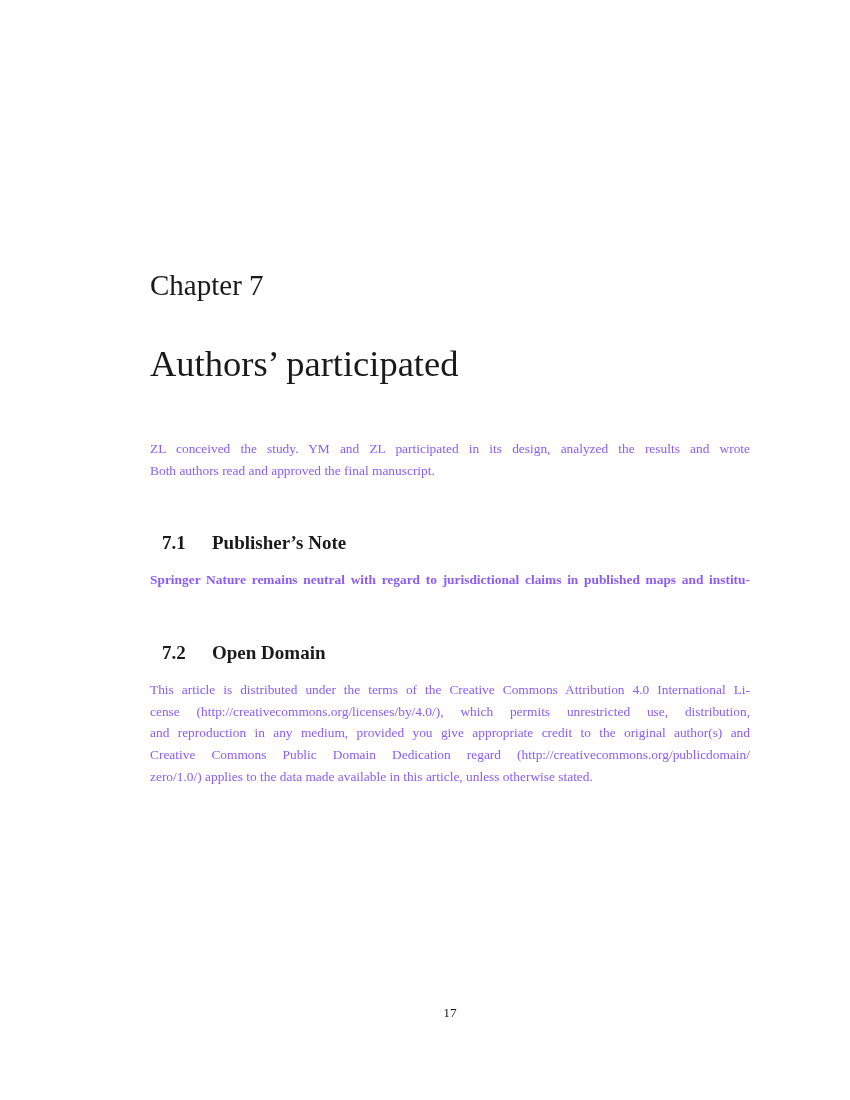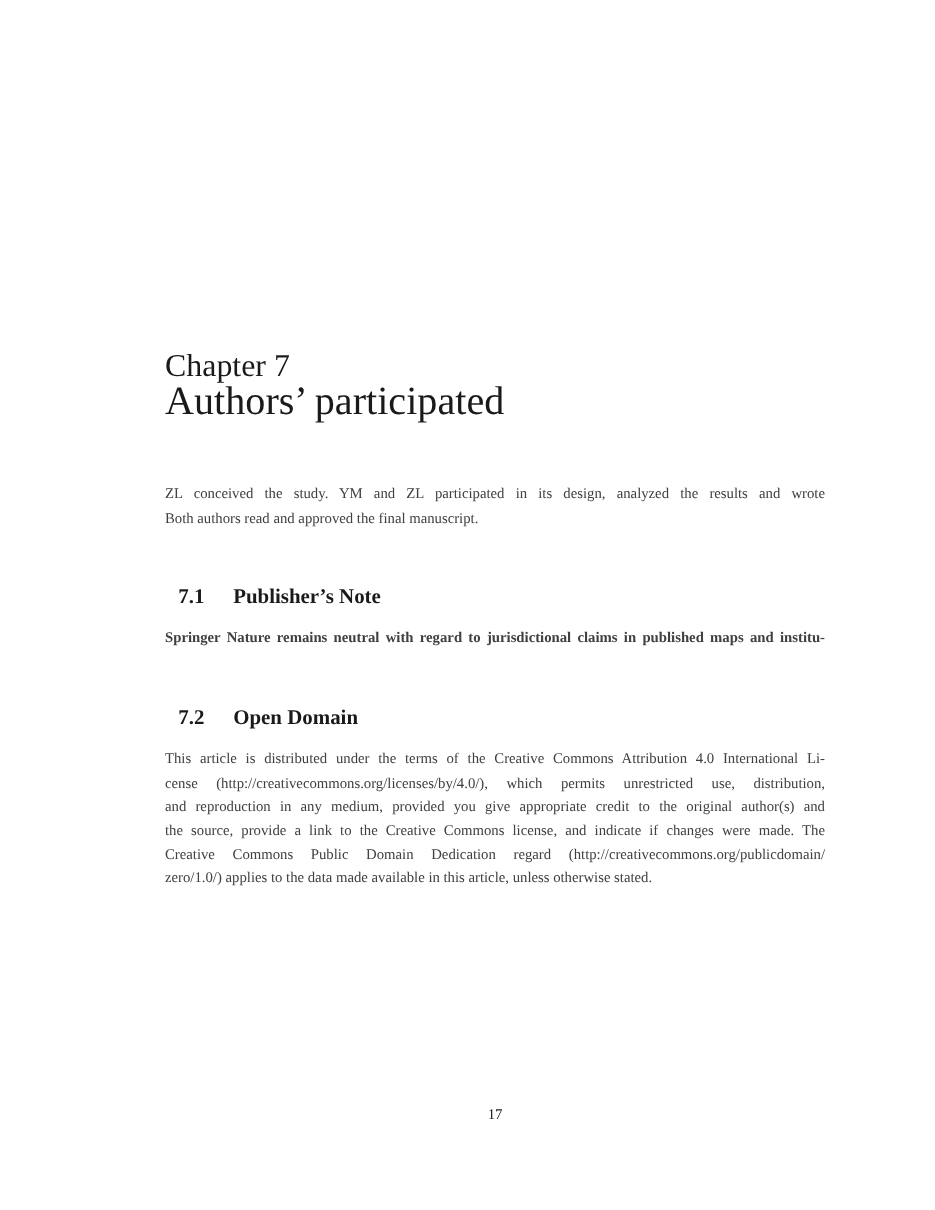--- a/index.html
+++ b/index.html
@@ -23,39 +23,38 @@
     }
     .chapter-label {
       position: absolute;
       left: 150px;
       top: 268px;
       font-family: "Liberation Serif", serif;
       font-size: 29px;
       line-height: 34px;
       font-weight: normal;
       white-space: nowrap;
-      margin-top: 48px;
     }
     .chapter-title {
       position: absolute;
       left: 150px;
       top: 343px;
       font-family: "Liberation Serif", serif;
       font-size: 36.5px;
       line-height: 42px;
       font-weight: normal;
       white-space: nowrap;
     }
     .para {
       position: absolute;
       left: 150px;
       width: 600px;
       font-family: "Liberation Serif", serif;
       font-size: 13.4px;
-      color: #404040;
+      color: #8b5cf6;
     }
     .para .line {
       display: block;
       height: 21.7px;
       line-height: 21.7px;
       white-space: nowrap;
       text-align: justify;
       text-align-last: justify;
     }
     .para .line.last {
@@ -109,20 +108,19 @@
   </div>
 
   <h2 class="section-heading" style="top:641px; margin:0;">
     <span class="num">7.2</span><span>Open Domain</span>
   </h2>
 
   <div class="para" style="top:679px;">
     <span class="line">This article is distributed under the terms of the Creative Commons Attribution 4.0 International Li-</span>
     <span class="line">cense (http://creativecommons.org/licenses/by/4.0/), which permits unrestricted use, distribution,</span>
     <span class="line">and reproduction in any medium, provided you give appropriate credit to the original author(s) and</span>
-    <span class="line">the source, provide a link to the Creative Commons license, and indicate if changes were made. The</span>
     <span class="line">Creative Commons Public Domain Dedication regard (http://creativecommons.org/publicdomain/</span>
     <span class="line last">zero/1.0/) applies to the data made available in this article, unless otherwise stated.</span>
   </div>
 
   <div class="page-number">17</div>
 
 </div>
 
 </body></html>

